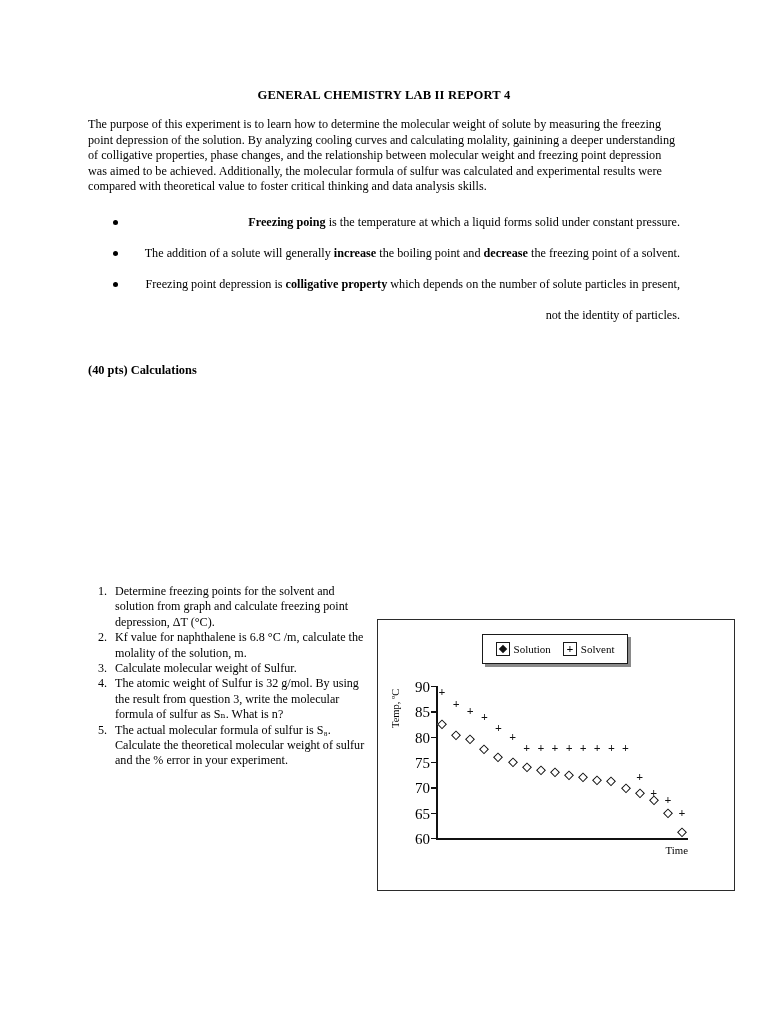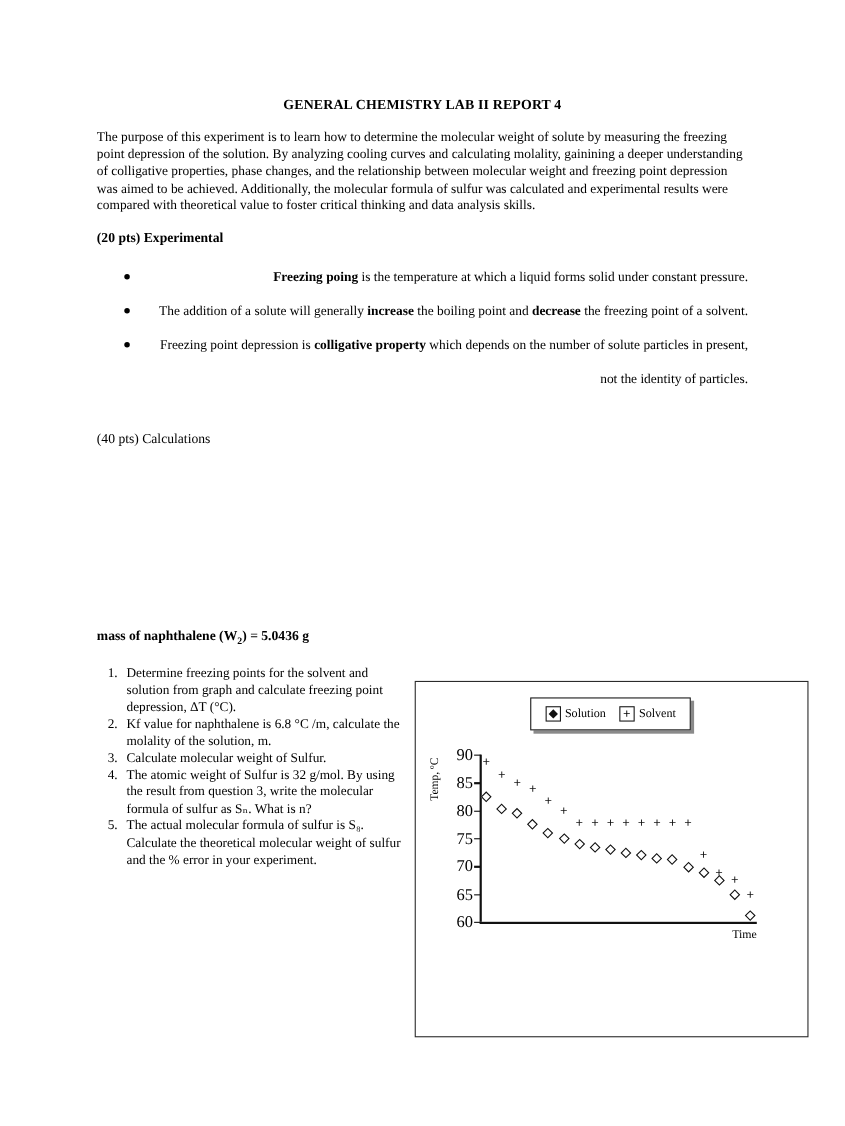--- a/index.html
+++ b/index.html
@@ -62,21 +62,21 @@
   ul.bullets li .dot {
     position: absolute;
     left: 25px;
     top: 13px;
     width: 5px; height: 5px;
     background: #000;
     border-radius: 50%;
   }
 
   .calc-head {
-    font-weight: normal;
+    font-weight: bold;
     font-size: 12.4px;
     margin: 0;
   }
 
   .lower {
     position: absolute;
     left: 88px;
     top: 570px;
     width: 592px;
   }
@@ -105,21 +105,21 @@
     margin-bottom: 0px;
     padding-left: 5px;
   }
 
   
   .chart-frame {
     position: absolute;
     left: 377px;
     top: 619px;
     width: 358px;
-    height: 324px;
+    height: 272px;
     border: 1.5px solid #2b2b2b;
     background: #ffffff;
   }
 
   .legend {
     position: absolute;
     left: 104px;
     top: 14px;
     width: 146px;
     height: 30px;
@@ -225,21 +225,20 @@
 <body>
 
 <div class="page">
 
   <div class="doc-title">GENERAL CHEMISTRY LAB II  REPORT 4</div>
 
   <div class="content">
 
     <p class="body-text">The purpose of this experiment is to learn how to determine the molecular weight of solute by measuring the freezing point depression of the solution. By analyzing cooling curves and calculating molality, gainining a deeper understanding of colligative properties, phase changes, and the relationship between molecular weight and freezing point depression was aimed to be achieved. Additionally, the molecular formula of sulfur was calculated and experimental results were compared with theoretical value to foster critical thinking and data analysis skills.</p>
 
-    <div class="h-bold" style="margin-top:14px;">(20 pts) Experimental</div>
 
     <ul class="bullets">
       <li>
         <span class="dot"></span>
         <b>Freezing poing</b><span> is the temperature at which a liquid forms solid under constant pressure.</span>
       </li>
       <li>
         <span class="dot"></span>
         <span>The addition of a solute will generally </span><b>increase</b><span> the boiling point and </span><b>decrease</b><span> the freezing point of a solvent.</span>
       </li>
@@ -249,21 +248,20 @@
       </li>
     </ul>
 
     <div class="calc-head" style="margin-top:32px;"> (40 pts) Calculations</div>
 
   </div>
 
   <div class="lower">
 
 
-    <div class="mass-line"><span>mass of naphthalene (W</span><sub>2</sub><span>) = 5.0436 g</span></div>
 
     <ol class="questions">
       <li>Determine freezing points for the solvent and solution from graph and calculate freezing point depression, ΔT (°C).</li>
       <li>Kf value for naphthalene is 6.8 °C /m, calculate the molality of the solution, m.</li>
       <li>Calculate molecular weight of Sulfur.</li>
       <li>The atomic weight of Sulfur is 32 g/mol. By using the result from question 3, write the molecular  formula of sulfur as Sₙ. What is n?</li>
       <li>The actual molecular formula of sulfur is S₈. Calculate the theoretical molecular weight of sulfur and the % error in your experiment.</li>
     </ol>
   </div>
 

